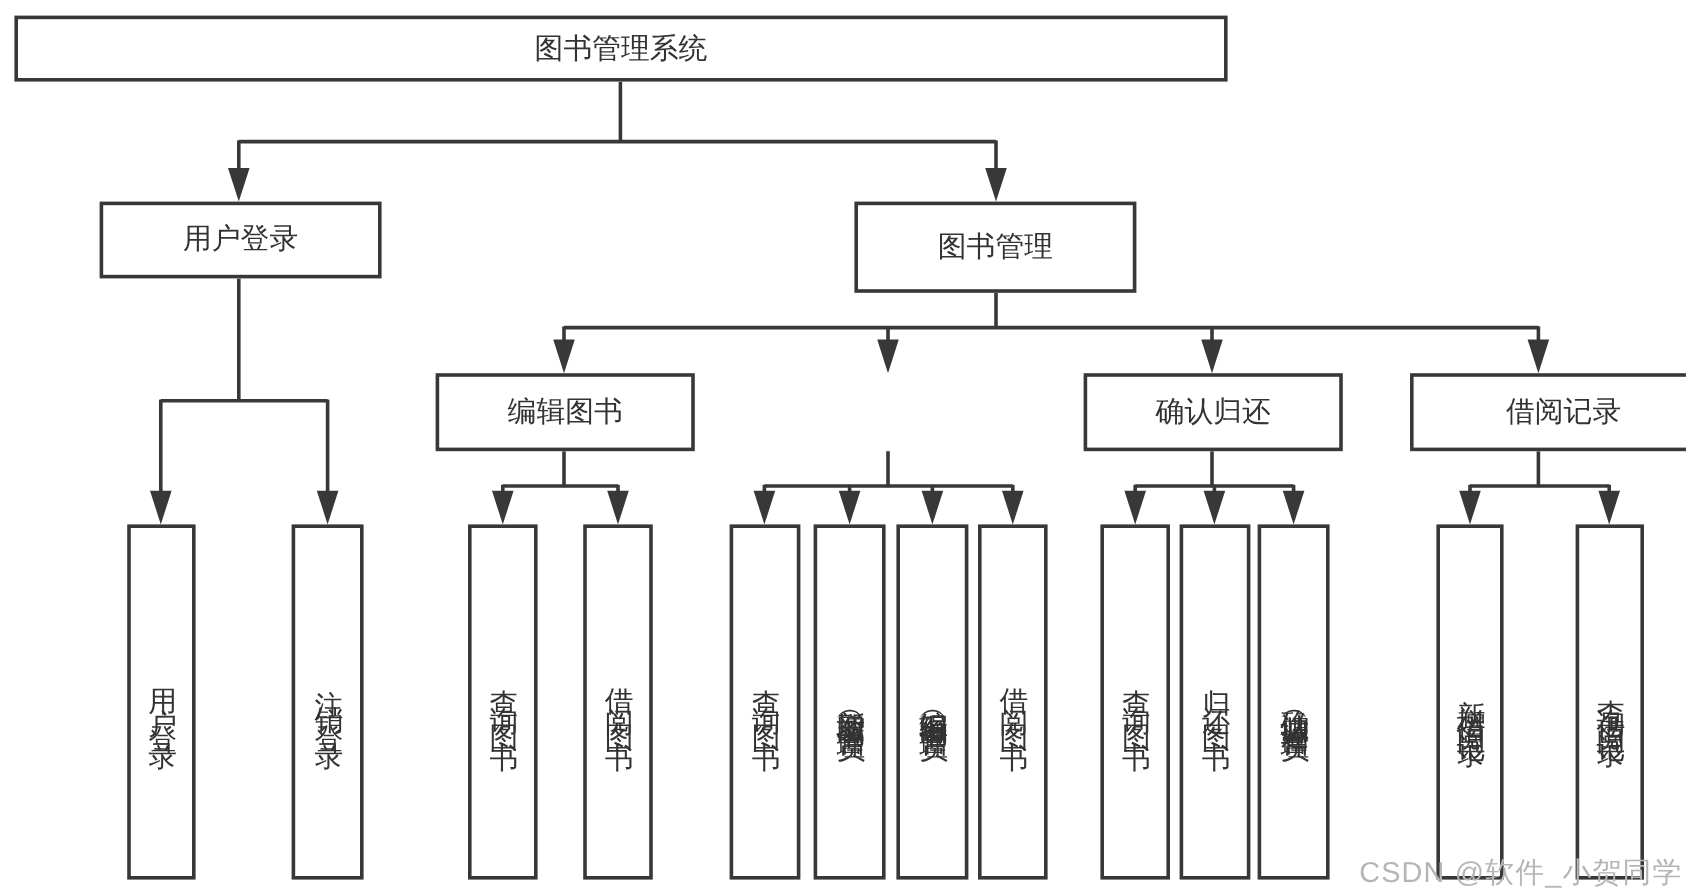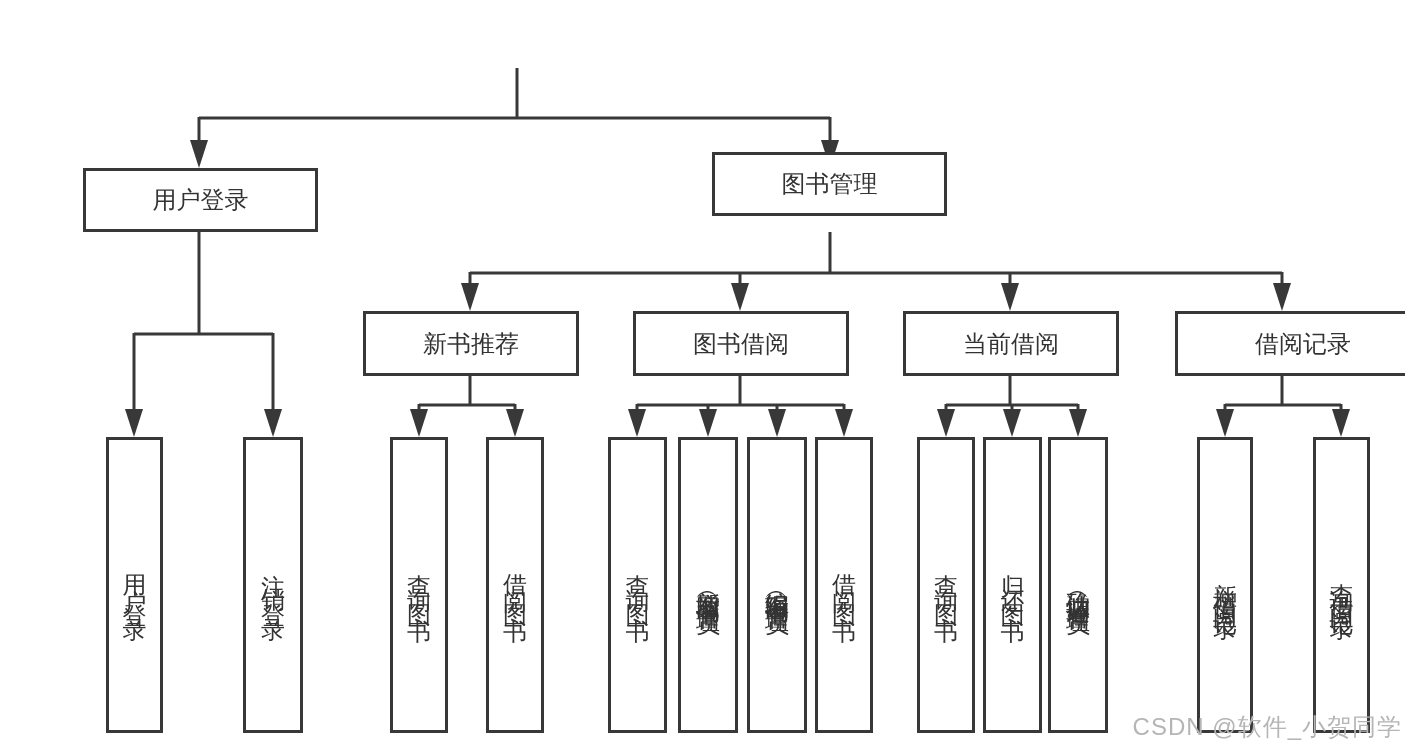--- a/index.html
+++ b/index.html
@@ -116,27 +116,27 @@
       <polygon points="768,409 786,409 777,437"></polygon>
       <polygon points="835,409 853,409 844,437"></polygon>
       <polygon points="937,409 955,409 946,437"></polygon>
       <polygon points="1003,409 1021,409 1012,437"></polygon>
       <polygon points="1069,409 1087,409 1078,437"></polygon>
       <polygon points="1216,409 1234,409 1225,437"></polygon>
       <polygon points="1332,409 1350,409 1341,437"></polygon>
     </g>
   </svg>
 
+  <div class="box" style="left:12px;top:13px;width:1011px;height:55px">图书管理系统</div>
 
   <div class="box" style="left:83px;top:168px;width:235px;height:64px">用户登录</div>
-  <div class="box" style="left:712px;top:152px;width:235px;height:64px">图书管理</div>
+  <div class="box" style="left:712px;top:168px;width:235px;height:76px">图书管理</div>
 
-  <div class="box" style="left:363px;top:311px;width:216px;height:65px">新书推荐</div>
-  <div class="box" style="left:633px;top:311px;width:216px;height:65px">图书借阅</div>
-  <div class="box" style="left:903px;top:311px;width:216px;height:65px">当前借阅</div>
+  <div class="box" style="left:363px;top:311px;width:216px;height:65px">编辑图书</div>
+  <div class="box" style="left:903px;top:311px;width:216px;height:65px">确认归还</div>
   <div class="box" style="left:1175px;top:311px;width:256px;height:65px">借阅记录</div>
 
   <div class="box vbox sp-lg" style="left:106px;top:437px;width:57px;height:296px">用户登录</div>
   <div class="box vbox sp-lg" style="left:243px;top:437px;width:60px;height:296px">注销登录</div>
 
   <div class="box vbox sp-lg" style="left:390px;top:437px;width:58px;height:296px">查询图书</div>
   <div class="box vbox sp-lg" style="left:486px;top:437px;width:58px;height:296px">借阅图书</div>
 
   <div class="box vbox sp-lg" style="left:608px;top:437px;width:59px;height:296px">查询图书</div>
   <div class="box vbox sp-sm" style="left:678px;top:437px;width:60px;height:296px">新增图书（管理员）</div>

